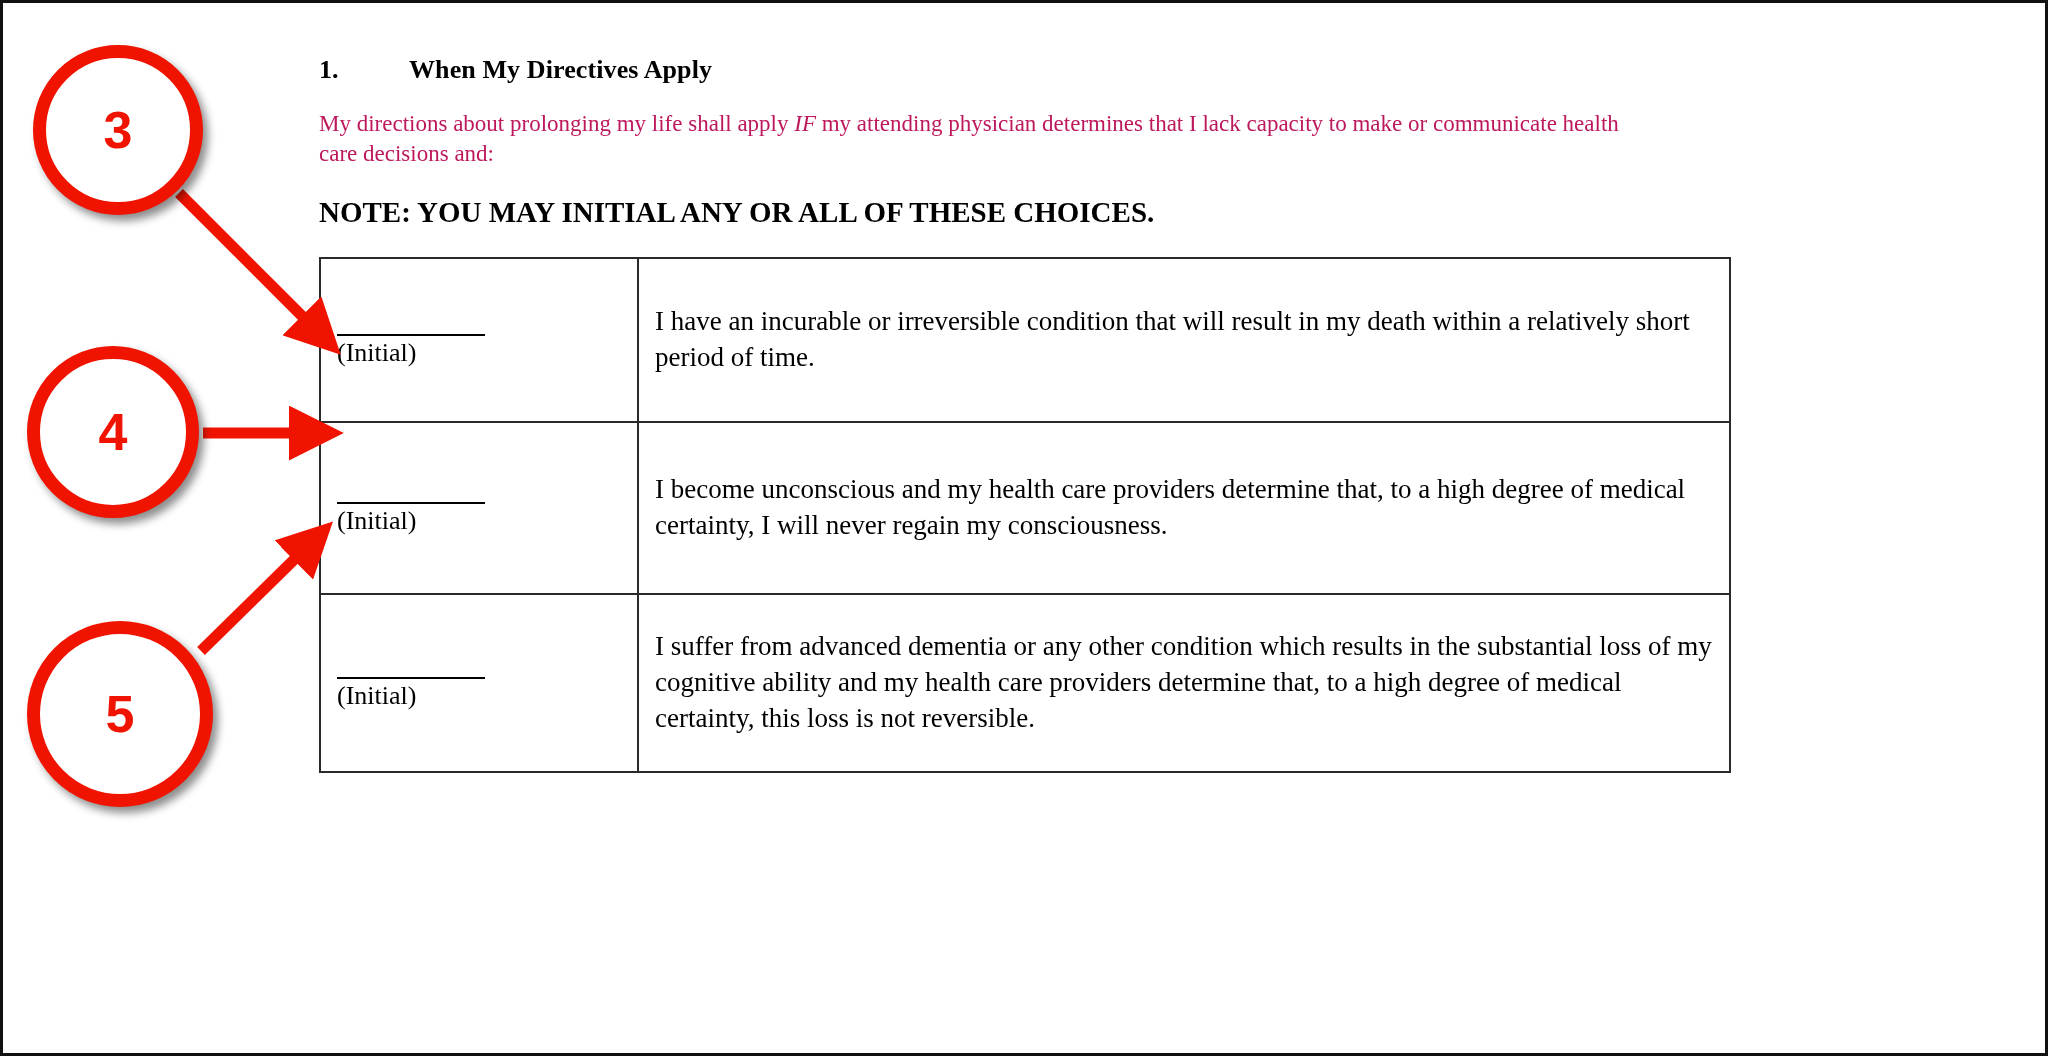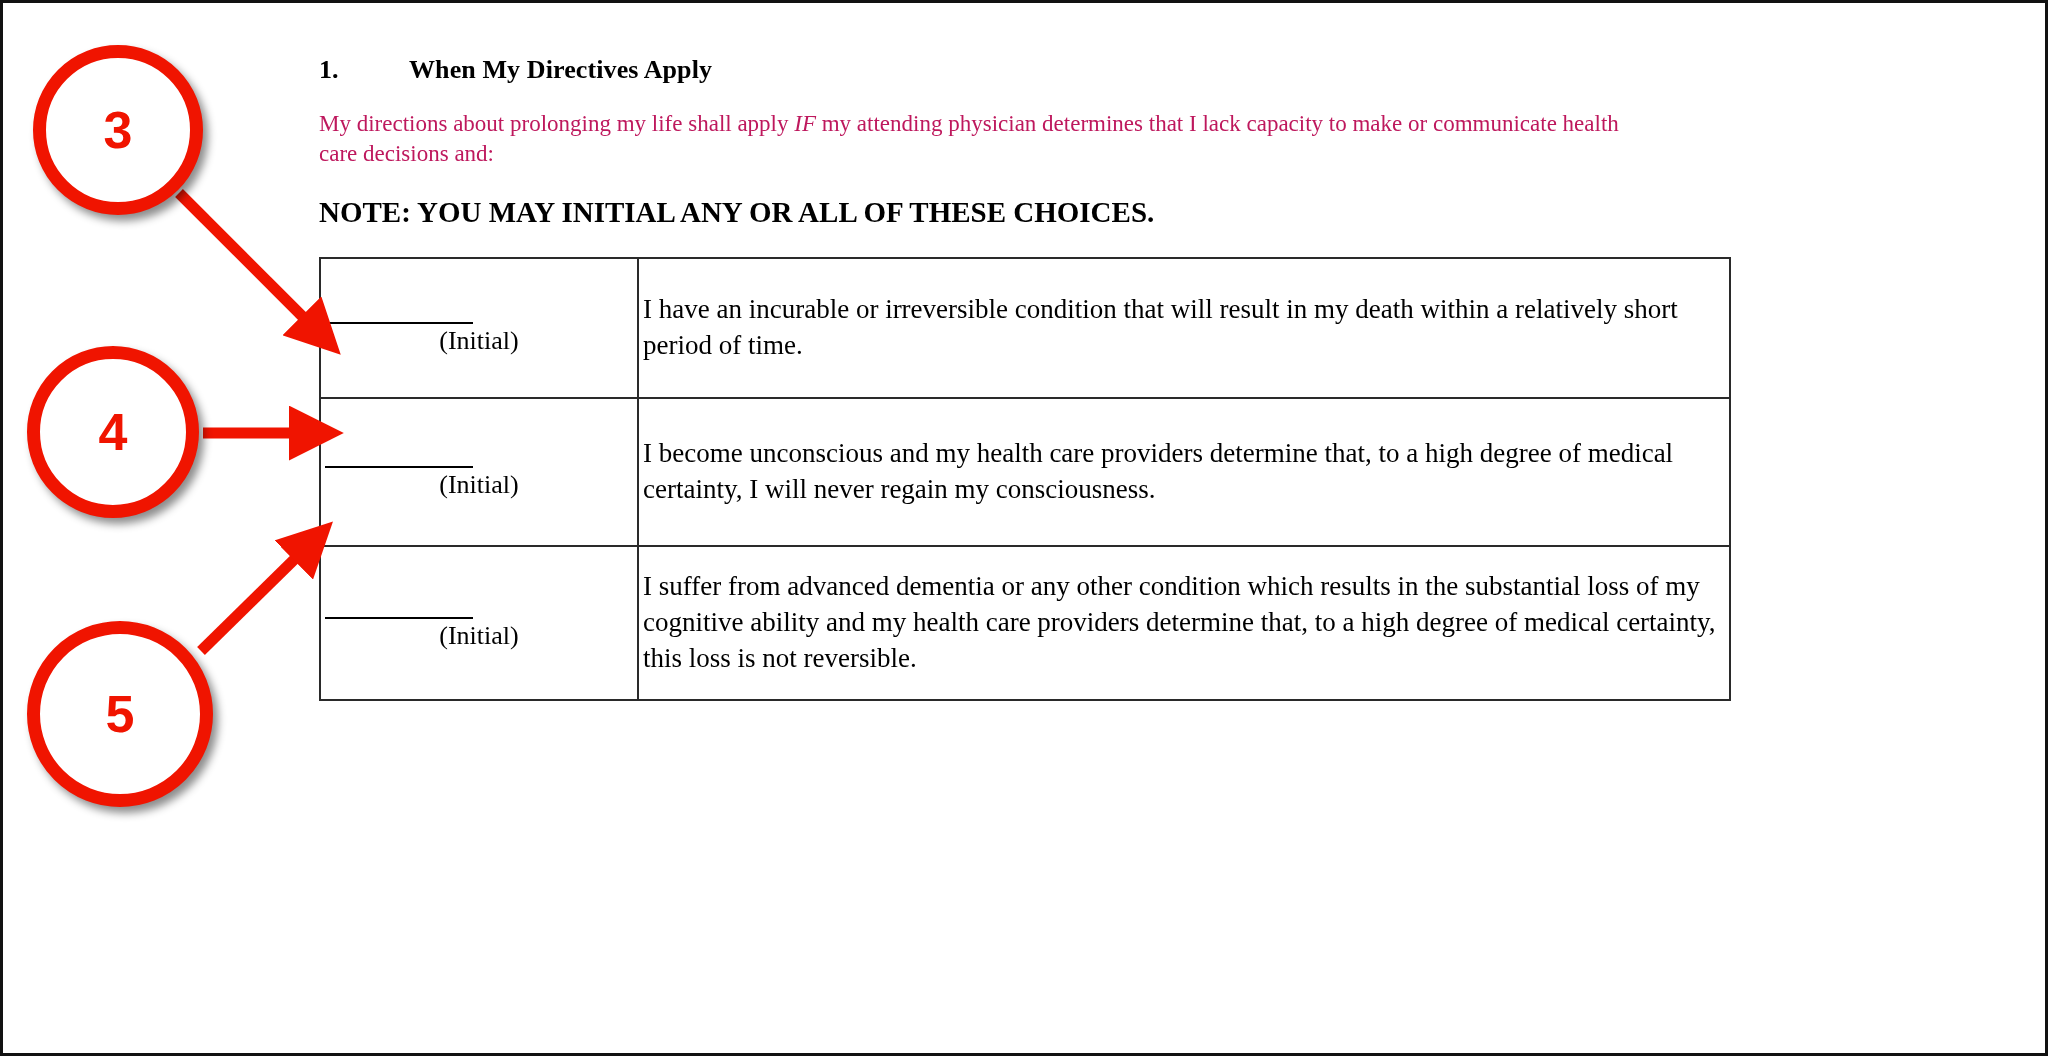--- a/index.html
+++ b/index.html
@@ -49,29 +49,28 @@
   }
   
   #choice-table{
     border-collapse:collapse;
     width:1412px;
     table-layout:fixed;
   }
   #choice-table td{
     border:2px solid #2a2a2a;
     vertical-align:middle;
-    padding:4px;
+    padding:16px;
   }
   .cell-initial{
     width:318px;
     height:auto;
     position:relative;
     padding:18px 0 18px 16px;
     box-sizing:border-box;
-    text-align:center;
   }
   .init-line{
     display:block;
     width:148px;
     border-bottom:2px solid #000;
     height:0;
     margin:22px 0 2px 0;
   }
   .init-label{
     display:block;

